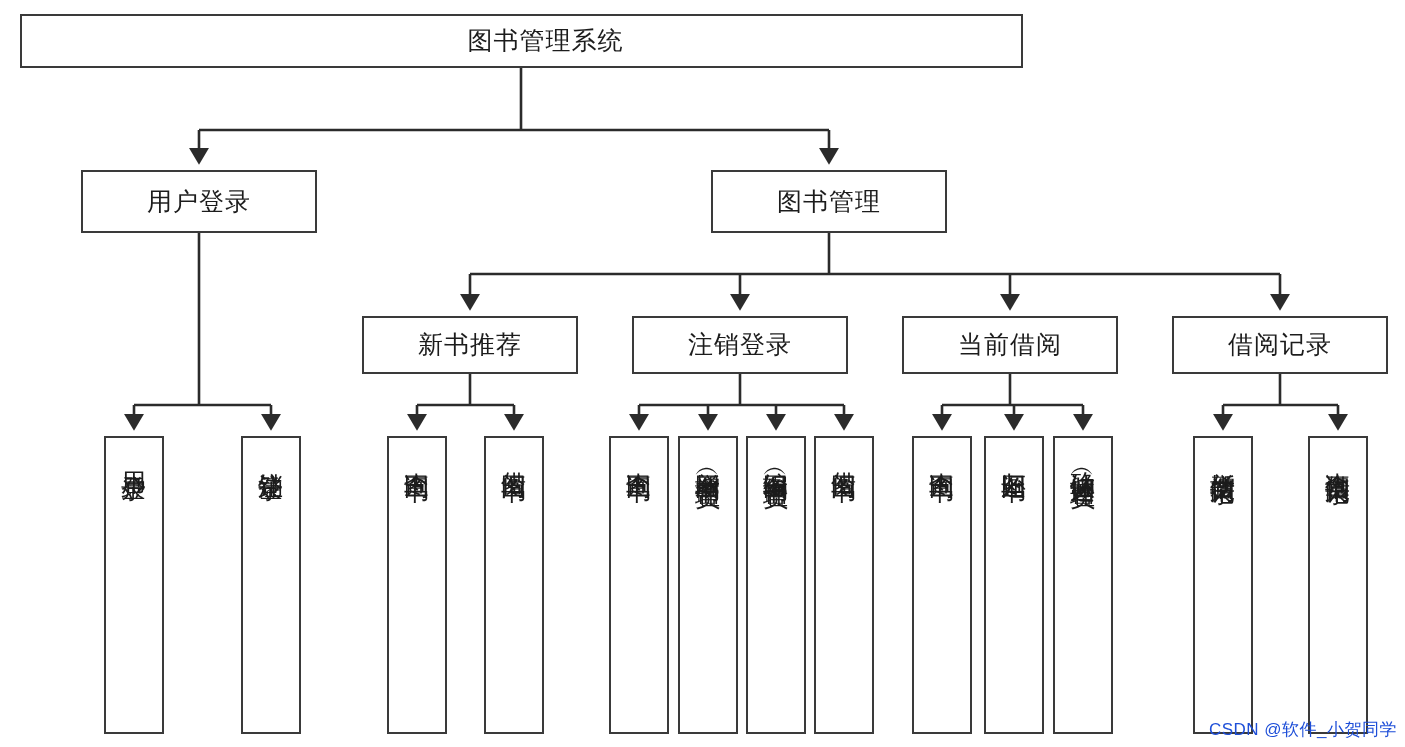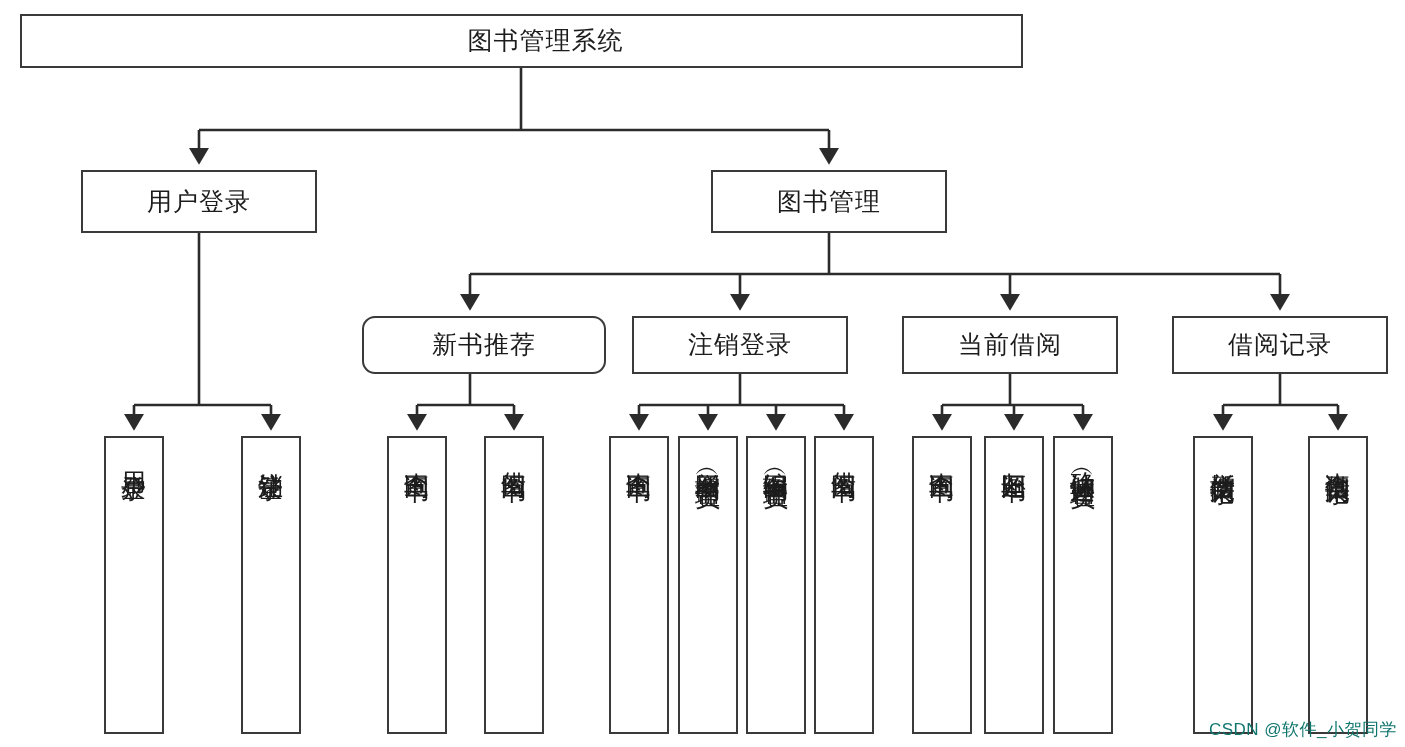--- a/index.html
+++ b/index.html
@@ -59,21 +59,21 @@
     color: #1c1c1c;
   }
   .htext {
     white-space: nowrap;
   }
   #watermark {
     position: absolute;
     right: 8px;
     bottom: 6px;
     font-size: 17px;
-    color: #0f766e;
+    color: #1d4ed8;
     letter-spacing: 0.5px;
     white-space: nowrap;
     user-select: none;
   }
 </style>
 </head>
 <body>
 
 <div id="diagram">
 
@@ -124,21 +124,21 @@
     <span class="htext">图书管理系统</span>
   </div>
 
   <div class="node horiz" style="left: 81px; top: 170px; width: 236px; height: 63px;">
     <span class="htext">用户登录</span>
   </div>
   <div class="node horiz" style="left: 711px; top: 170px; width: 236px; height: 63px; justify-content: center;">
     <span class="htext">图书管理</span>
   </div>
 
-  <div class="node horiz" style="left: 362px; top: 316px; width: 244px; height: 58px; border-radius: 13px;">
+  <div class="node horiz" style="left: 362px; top: 316px; width: 216px; height: 58px;">
     <span class="htext">新书推荐</span>
   </div>
   <div class="node horiz" style="left: 632px; top: 316px; width: 216px; height: 58px;">
     <span class="htext">注销登录</span>
   </div>
   <div class="node horiz" style="left: 902px; top: 316px; width: 216px; height: 58px;">
     <span class="htext">当前借阅</span>
   </div>
   <div class="node horiz" style="left: 1172px; top: 316px; width: 216px; height: 58px;">
     <span class="htext">借阅记录</span>

